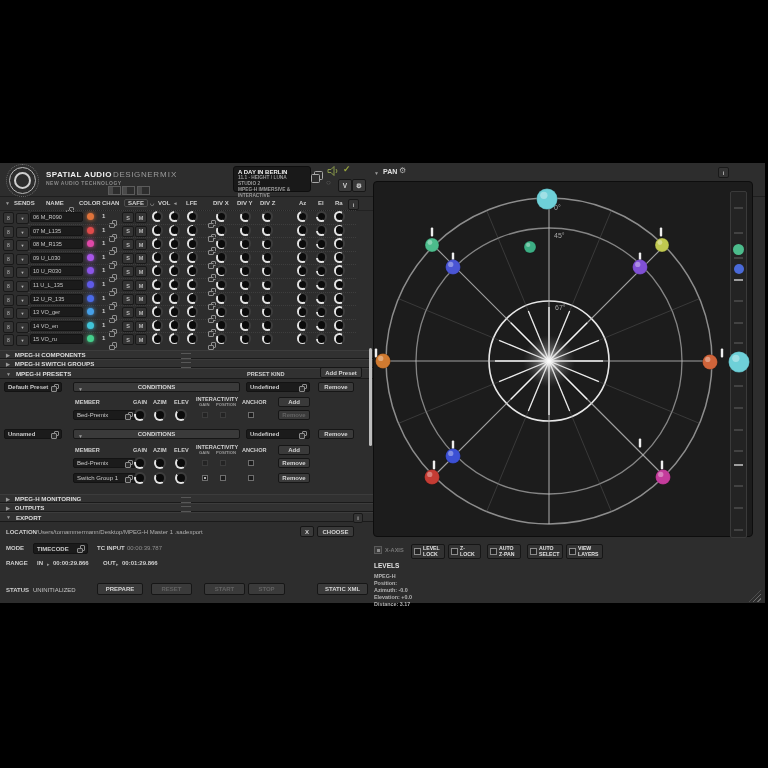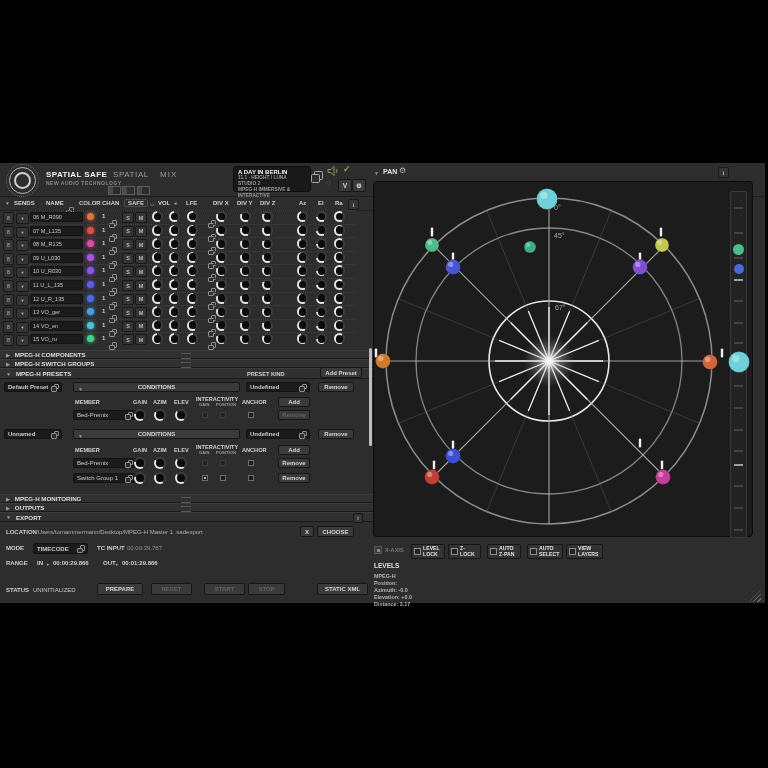--- a/index.html
+++ b/index.html
@@ -86,22 +86,22 @@
     clip-path:polygon(100% 0,100% 100%,0 100%);}
   .vscroll{position:absolute;left:369px;top:185px;width:3px;height:98px;background:#bdbdbd;border-radius:2px;}
 </style>
 </head>
 <body>
 
 <div class="app">
 
   <div class="titlebar">
     <div class="a logo"></div>
-    <span class="a brand1">SPATIAL SAFE</span>
-    <span class="a brand2">SPATIAL</span>
+    <span class="a brand1">SPATIAL AUDIO</span>
+    <span class="a brand2">DESIGNER</span>
     <span class="a brand3">MIX</span>
     <span class="a brandsub">NEW AUDIO TECHNOLOGY</span>
     <div class="a viewic" style="left:108px;"></div>
     <div class="a viewic" style="left:122px;"></div>
     <div class="a viewic" style="left:137px;"></div>
     <div class="a projbox">
       <div class="projtitle">A DAY IN BERLIN</div>
       <div class="projline">11.1 - HEIGHT / LUNA STUDIO 2</div>
       <div class="projline">MPEG-H IMMERSIVE &amp; INTERACTIVE</div>
     </div>

